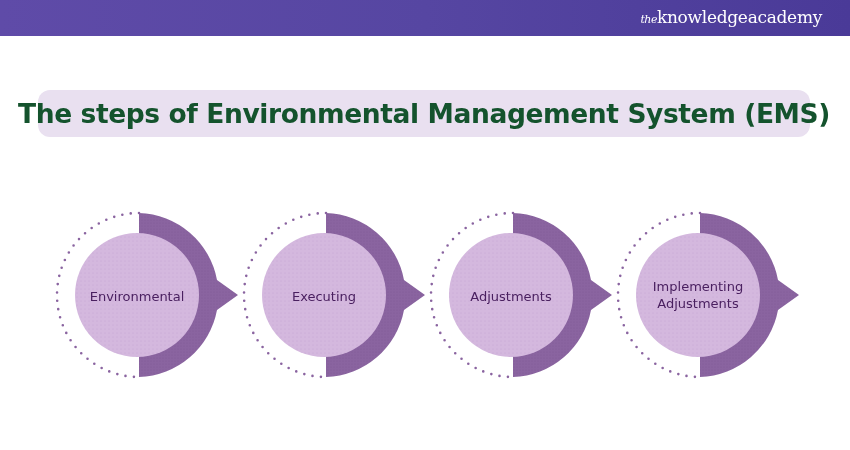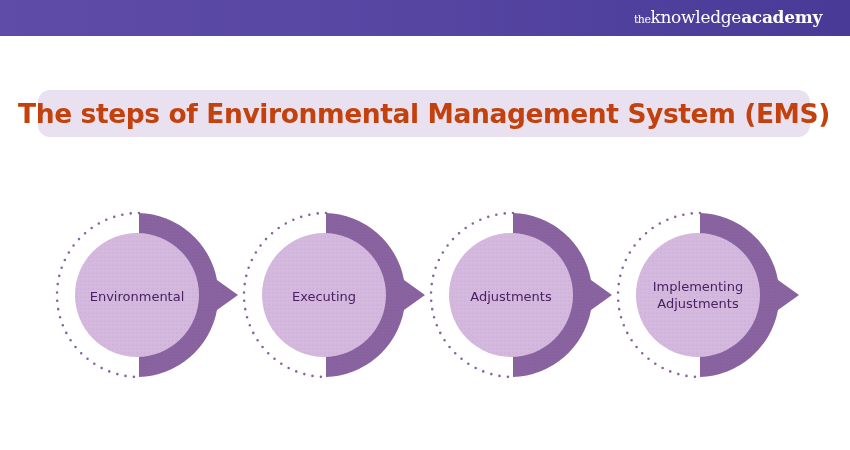--- a/index.html
+++ b/index.html
@@ -11,30 +11,30 @@
     }
     .header {
       position: absolute; left: 0; top: 0; width: 850px; height: 36px;
       background: linear-gradient(90deg, #5f4ba8 0%, #5646a2 50%, #4a3a98 100%);
     }
     .logo {
       position: absolute; right: 28px; top: 7px;
       color: #ffffff; font-family: "DejaVu Serif", serif; font-size: 17px;
       letter-spacing: -0.3px; white-space: nowrap;
     }
-    .logo .the { font-size: 11px; letter-spacing: -0.5px; }
+    .logo .the { font-style: italic; font-size: 11px; letter-spacing: -0.5px; }
     .logo .k { font-weight: normal; text-align: center; }
-    .logo .a { font-weight: bold; }
+    .logo .a { font-weight: normal; }
     .title-box {
       position: absolute; left: 38px; top: 90px; width: 772px; height: 47px;
       background: #e9e0f0; border-radius: 12px;
       display: flex; align-items: center; justify-content: center;
     }
     .title {
-      color: #c2410c; font-weight: bold; font-size: 26.5px;
+      color: #14532d; font-weight: bold; font-size: 26.5px;
       font-family: "DejaVu Sans", sans-serif; letter-spacing: -0.4px;
       white-space: nowrap;
     }
     .diagram { position: absolute; left: 0; top: 0; width: 850px; height: 450px; }
     .step-label {
       position: absolute; width: 120px; text-align: center;
       color: #4a2060; font-size: 13px; line-height: 17px;
       font-family: "DejaVu Sans", sans-serif;
       transform: translate(-50%, -50%);
     }

